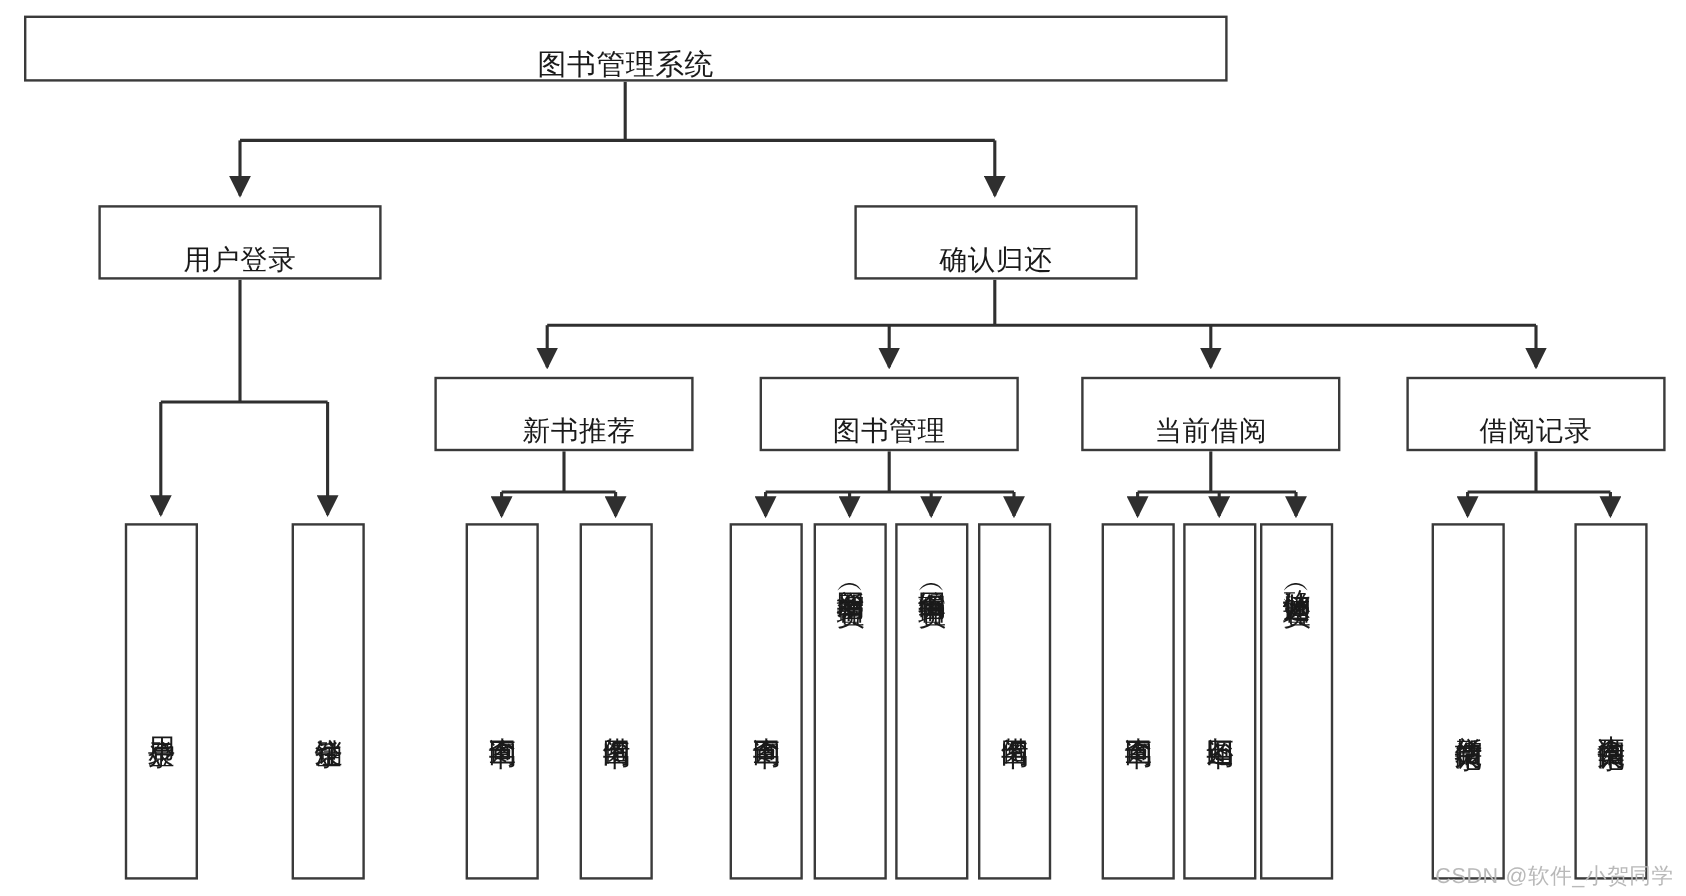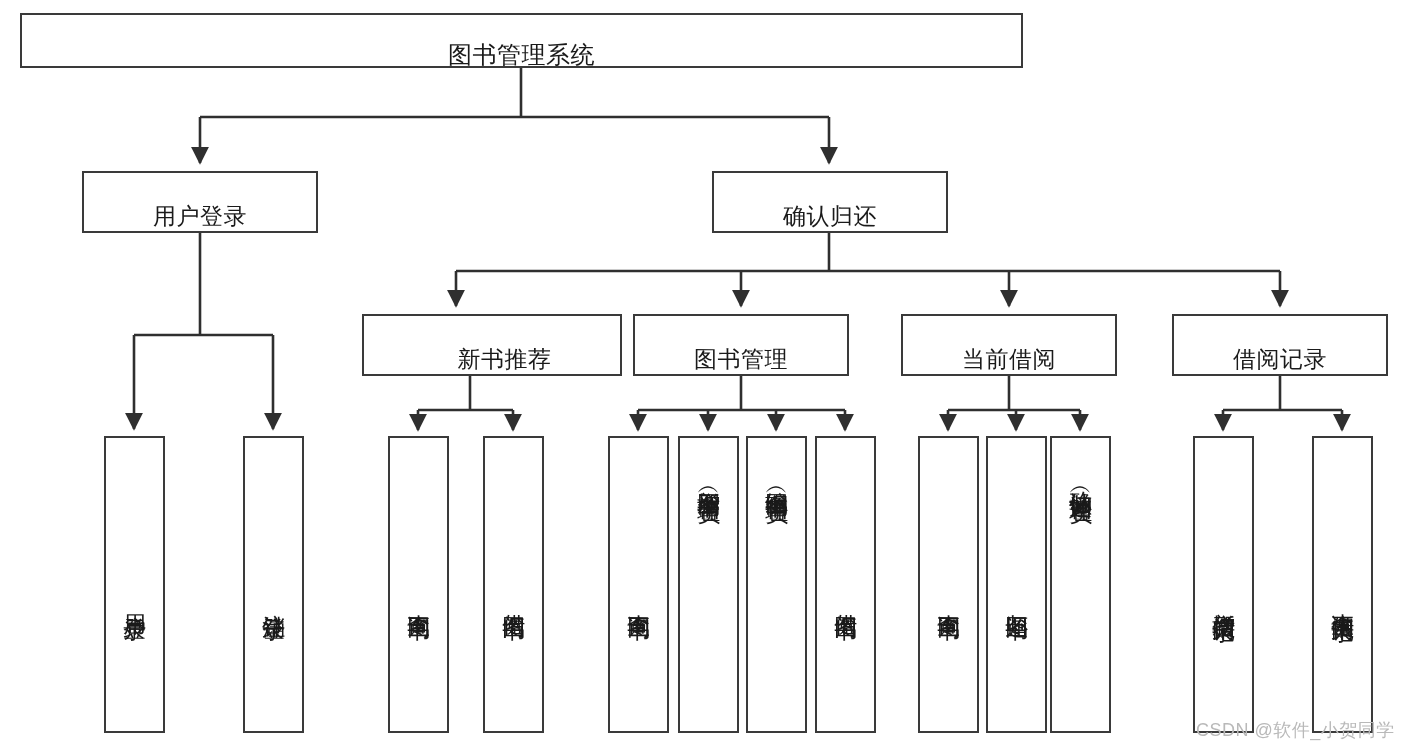--- a/index.html
+++ b/index.html
@@ -134,21 +134,21 @@
     <span class="label">图书管理系统</span>
   </div>
 
   <div class="node h" style="left:82px; top:171px; width:236px; height:62px;">
     <span class="label">用户登录</span>
   </div>
   <div class="node h" style="left:712px; top:171px; width:236px; height:62px;">
     <span class="label">确认归还</span>
   </div>
 
-  <div class="node h" style="left:362px; top:314px; width:260px; height:62px;padding-left:25px;">
+  <div class="node h" style="left:362px; top:314px; width:216px; height:62px;padding-left:25px;">
     <span class="label">新书推荐</span>
   </div>
   <div class="node h" style="left:633px; top:314px; width:216px; height:62px;">
     <span class="label">图书管理</span>
   </div>
   <div class="node h" style="left:901px; top:314px; width:216px; height:62px;">
     <span class="label">当前借阅</span>
   </div>
   <div class="node h" style="left:1172px; top:314px; width:216px; height:62px;">
     <span class="label">借阅记录</span>

